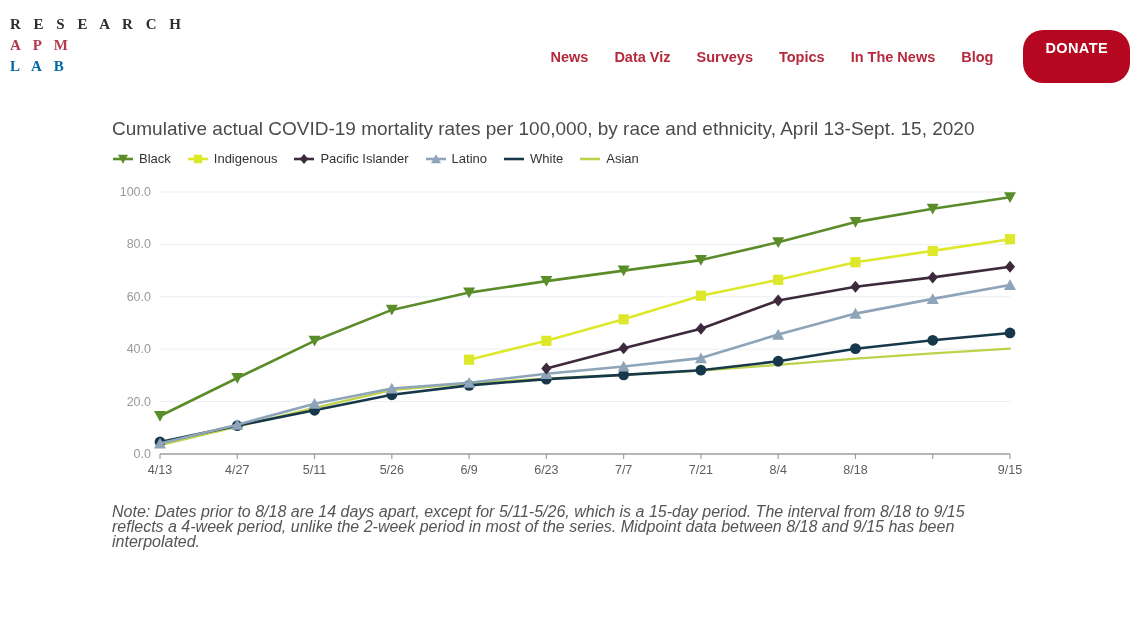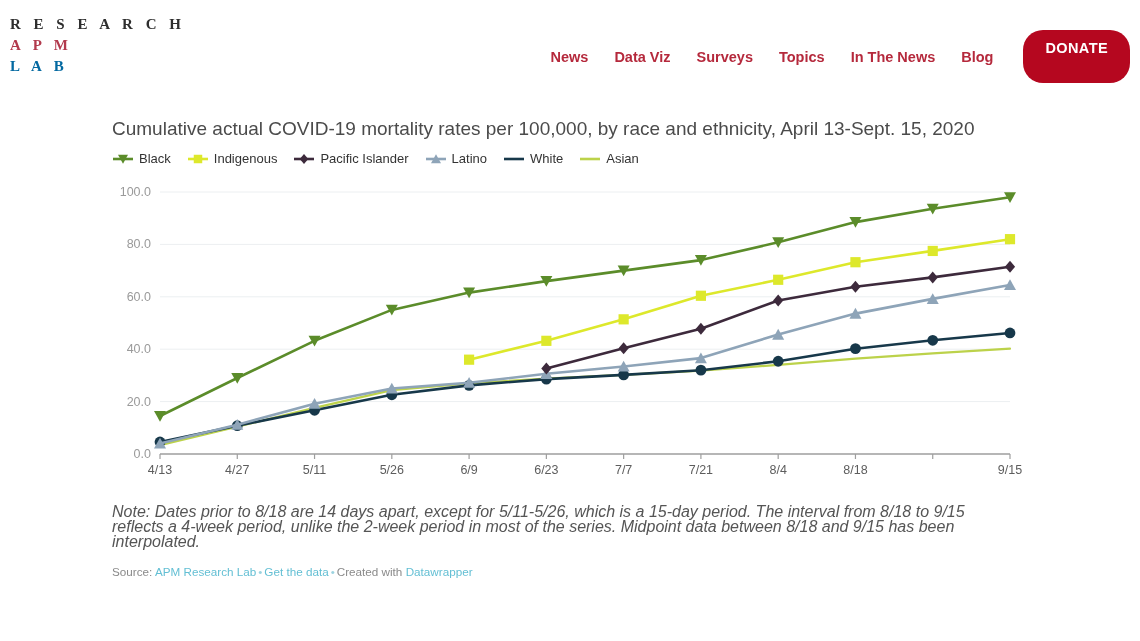--- a/index.html
+++ b/index.html
@@ -325,18 +325,13 @@
           <path d="M660.1818181818181,57.204 L672.1818181818181,57.204 L666.1818181818181,68.004 Z" fill="#5b8c2a"></path>
           <path d="M737.4545454545455,37.029999999999994 L749.4545454545455,37.029999999999994 L743.4545454545455,47.83 Z" fill="#5b8c2a"></path>
           <path d="M814.7272727272727,23.668000000000028 L826.7272727272727,23.668000000000028 L820.7272727272727,34.46800000000003 Z" fill="#5b8c2a"></path>
           <path d="M892,12.14000000000001 L904,12.14000000000001 L898,22.94000000000001 Z" fill="#5b8c2a"></path>
         </g>
       </svg>
   </div>
 
   <p class="chart-note">Note: Dates prior to 8/18 are 14 days apart, except for 5/11-5/26, which is a 15-day period. The interval from 8/18 to 9/15 reflects a 4-week period, unlike the 2-week period in most of the series. Midpoint data between 8/18 and 9/15 has been interpolated.</p>
 
-  <p class="chart-source">
-    <span>Source:</span>
-    <a class="src-link">APM Research Lab</a><span class="src-sep">•</span><a class="src-link">Get the data</a><span class="src-sep">•</span><span>Created with</span>
-    <a class="src-link">Datawrapper</a>
-  </p>
 </section>
 
 </body></html>

